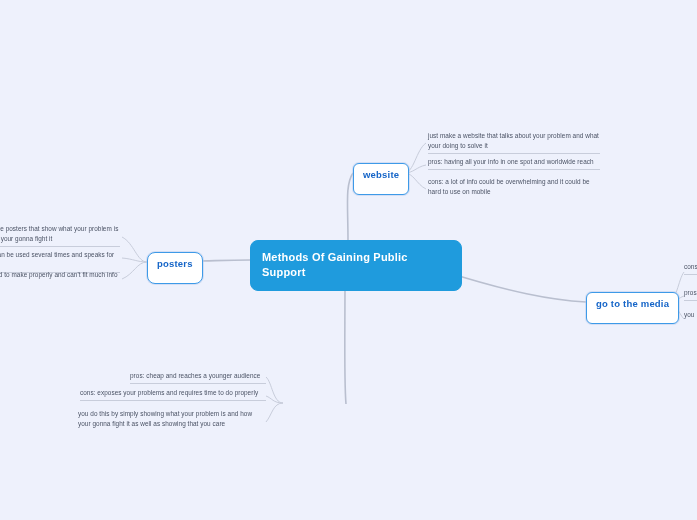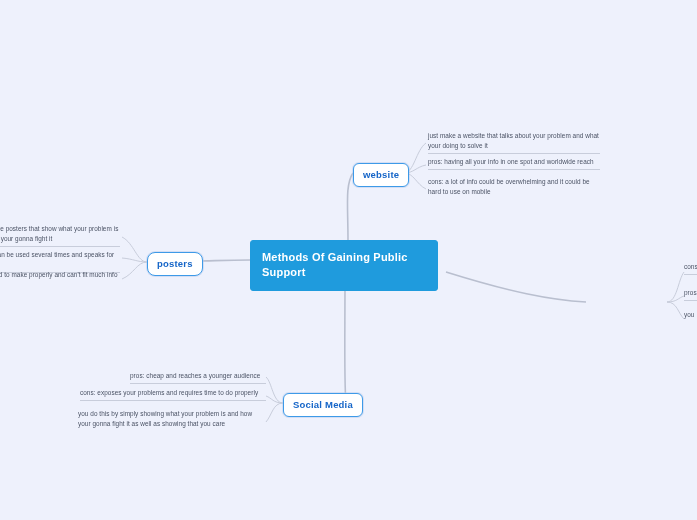--- a/index.html
+++ b/index.html
@@ -26,40 +26,40 @@
     width: 697px;
     height: 520px;
     pointer-events: none;
   }
 
   
   .root-node {
     position: absolute;
     left: 250px;
     top: 240px;
-    width: 188px;
+    width: 212px;
     box-sizing: border-box;
     background: #1f9bdd;
     border: 1px solid #1f9bdd;
-    border-radius: 3px;
+    border-radius: 8px;
     padding: 9px 11px 10px 11px;
     color: #ffffff;
     font-size: 11px;
     font-weight: bold;
     line-height: 1.35;
     letter-spacing: .2px;
   }
 
   
   .branch-node {
     position: absolute;
     background: #ffffff;
     border: 1.6px solid #3d9ae8;
     border-radius: 6px;
-    padding: 5px 9px 6px 9px;
+    padding: 5px 9px 14px 9px;
     color: #1565c8;
     font-size: 9.5px;
     font-weight: bold;
     letter-spacing: .2px;
     white-space: nowrap;
     box-shadow: 0 0 0 1px rgba(180,200,235,.45);
   }
   .branch-website   { left: 353px; top: 163px; }
   .branch-posters   { left: 147px; top: 252px; border-radius: 8px; }
   .branch-media     { left: 586px; top: 292px; }
@@ -143,24 +143,24 @@
   <div class="leaf right leaf-w2">pros: having all your info in one spot and worldwide reach</div>
   <div class="leaf right leaf-w3 no-rule">cons: a lot of info could be overwhelming and it could be hard to use on mobile</div>
 
   <div class="branch-node branch-posters">
     <span>posters</span>
   </div>
   <div class="leaf left leaf-p1">make posters that show what your problem is and your gonna fight it</div>
   <div class="leaf left leaf-p2">pros: can be used several times and speaks for itself</div>
   <div class="leaf left leaf-p3 no-rule">cons: hard to make properly and can't fit much info on it</div>
 
+  <div class="branch-node branch-media">
+    <span>go to the media</span>
+  </div>
   <div class="leaf right leaf-m1">cons:</div>
   <div class="leaf right leaf-m2">pros:</div>
   <div class="leaf right leaf-m3 no-rule">you</div>
 
-  <div class="branch-node branch-social">
-    <span>Social Media</span>
-  </div>
   <div class="leaf left leaf-s1">pros: cheap and reaches a younger audience</div>
   <div class="leaf left leaf-s2">cons: exposes your problems and requires time to do properly</div>
   <div class="leaf left leaf-s3 no-rule">you do this by simply showing what your problem is and how your gonna fight it as well as showing that you care</div>
 
 </div>
 
 </body></html>

